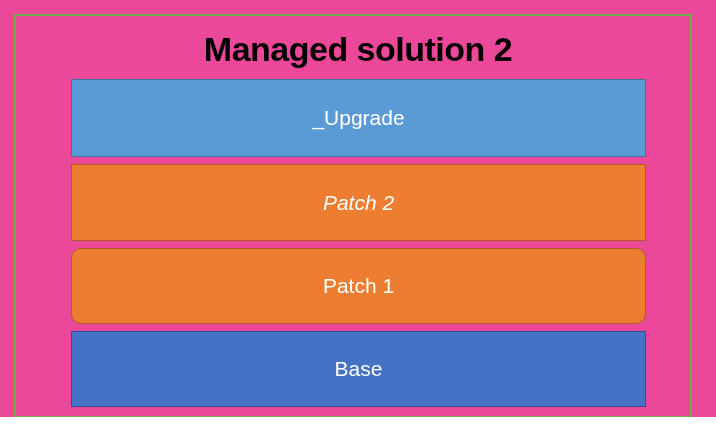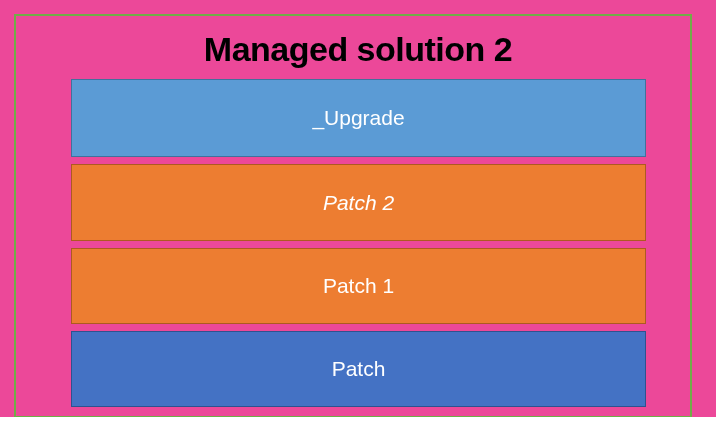--- a/index.html
+++ b/index.html
@@ -67,21 +67,21 @@
   <div class="diagram-title" data-bind="diagram.title" data-bind-style="color:diagram.title_color" style="color: rgb(0, 0, 0);">Managed solution 2</div>
 
   <div class="layer layer-1" data-bind-style="background-color:diagram.layers.0.fill;border-color:diagram.layers.0.border" style="background-color: rgb(91, 155, 213); border-color: rgb(65, 113, 156);">
     <span class="layer-label" data-bind="diagram.layers.0.label" data-bind-style="color:diagram.label_color" style="color: rgb(255, 255, 255);">_Upgrade</span>
   </div>
 
   <div class="layer layer-2" data-bind-style="background-color:diagram.layers.1.fill;border-color:diagram.layers.1.border" style="background-color: rgb(237, 125, 49); border-color: rgb(174, 90, 33);">
     <span class="layer-label" data-bind="diagram.layers.1.label" data-bind-style="color:diagram.label_color" style="color: rgb(255, 255, 255); font-style: italic;">Patch 2</span>
   </div>
 
-  <div class="layer layer-3" data-bind-style="background-color:diagram.layers.2.fill;border-color:diagram.layers.2.border" style="background-color: rgb(237, 125, 49); border-color: rgb(174, 90, 33);">
+  <div class="layer layer-3" data-bind-style="background-color:diagram.layers.2.fill;border-color:diagram.layers.2.border" style="background-color: rgb(237, 125, 49); border-color: rgb(174, 90, 33); border-radius: 10px;">
     <span class="layer-label" data-bind="diagram.layers.2.label" data-bind-style="color:diagram.label_color" style="color: rgb(255, 255, 255);">Patch 1</span>
   </div>
 
   <div class="layer layer-4" data-bind-style="background-color:diagram.layers.3.fill;border-color:diagram.layers.3.border" style="background-color: rgb(68, 114, 196); border-color: rgb(47, 82, 143);">
-    <span class="layer-label" data-bind="diagram.layers.3.label" data-bind-style="color:diagram.label_color" style="color: rgb(255, 255, 255);">Patch</span>
+    <span class="layer-label" data-bind="diagram.layers.3.label" data-bind-style="color:diagram.label_color" style="color: rgb(255, 255, 255);">Base</span>
   </div>
 
 </div>
 
 </body></html>

